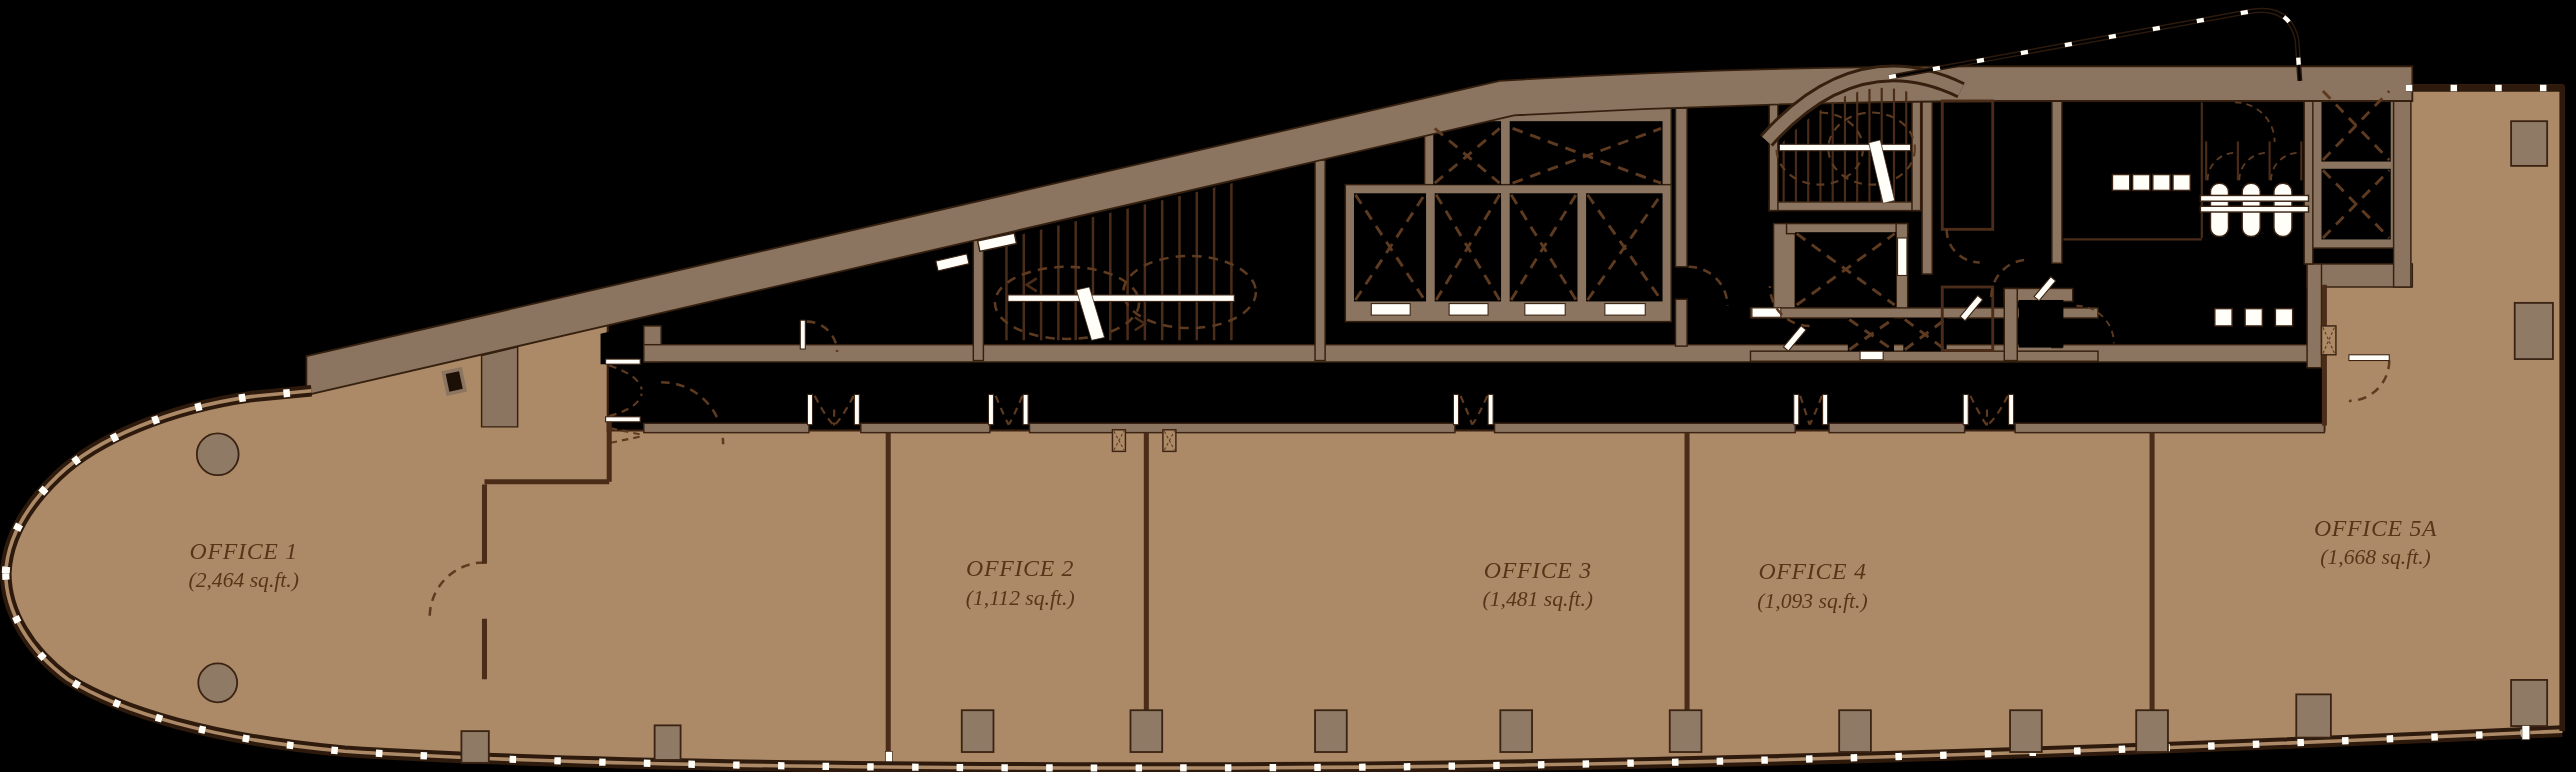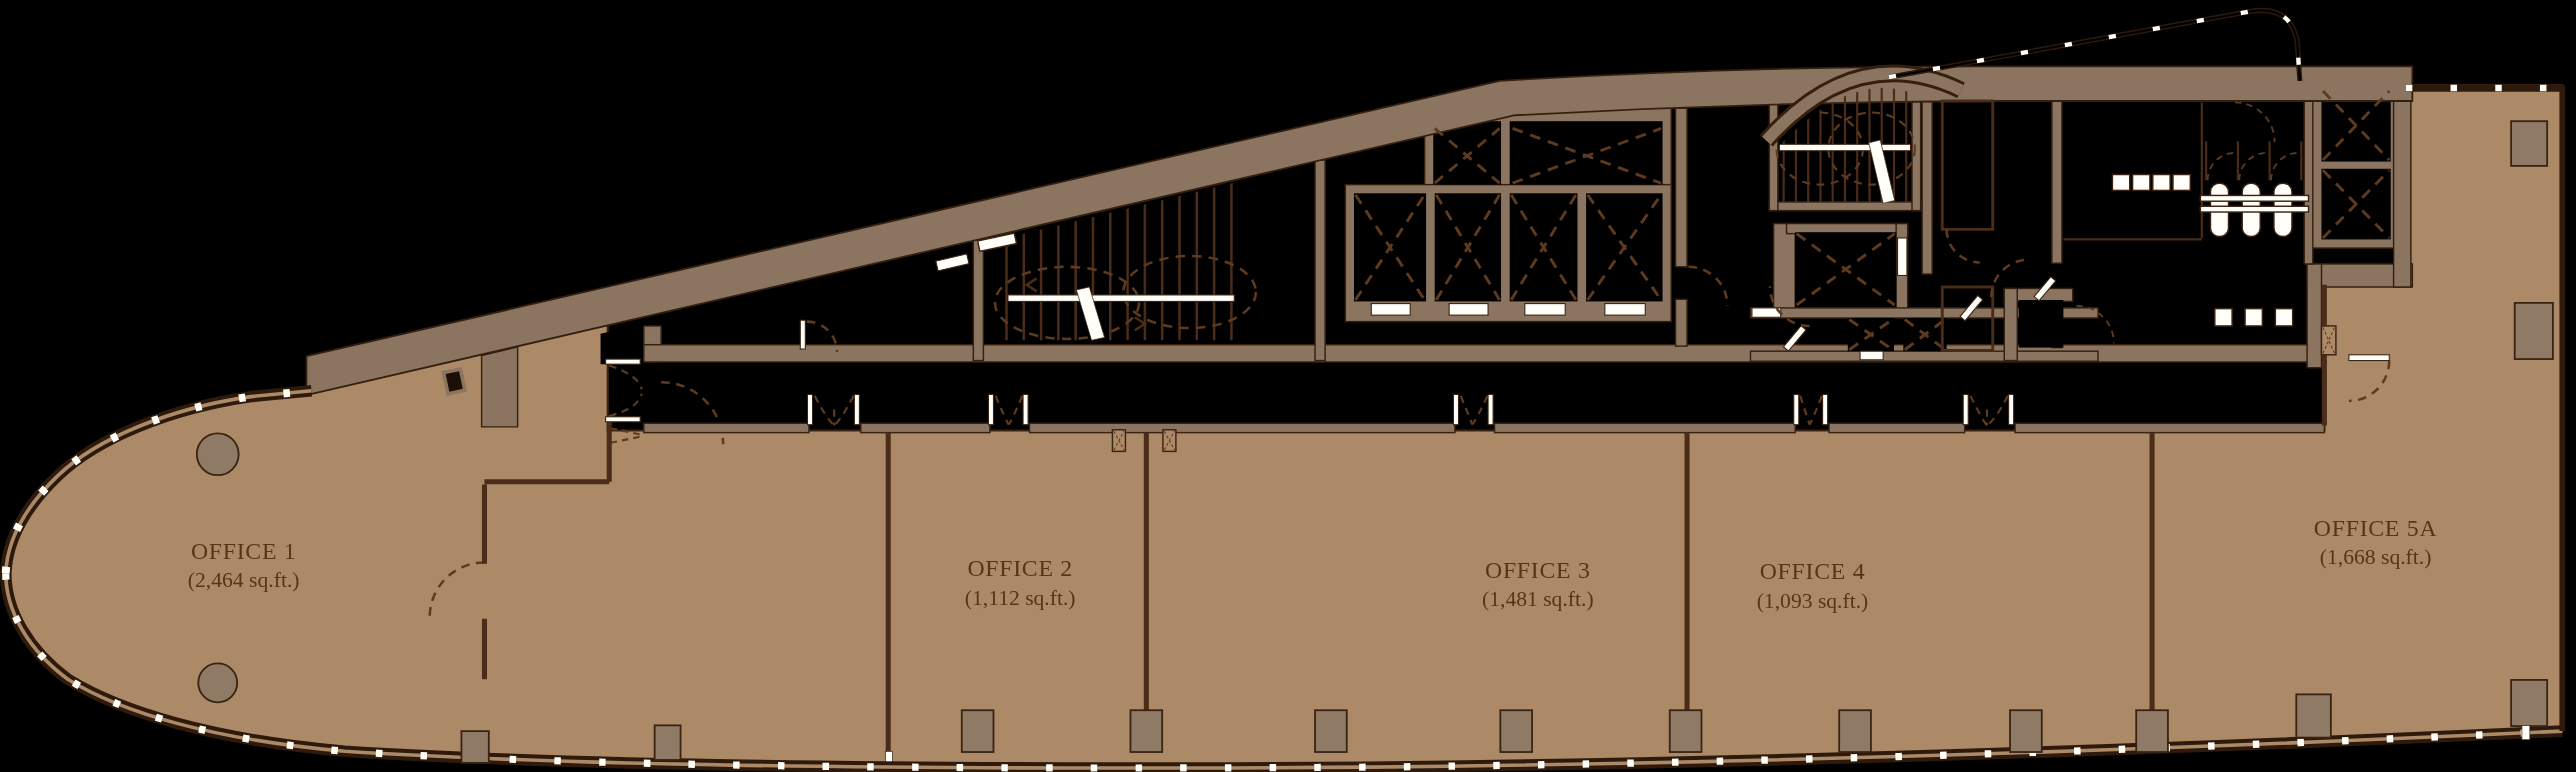--- a/index.html
+++ b/index.html
@@ -1,16 +1,16 @@
 <!DOCTYPE html>
 <html style="font-size:11.5px"><head>
 <meta charset="utf-8">
 <style>
   html,body{margin:0;padding:0;background:#000;}
-  .stage{width:2576px;height:773px;position:relative;background:#000;overflow:hidden;}
+  .stage{width:2576px;height:773px;position:relative;background:#000;overflow:hidden;font-style:italic;}
   svg{display:block;}
   text{font-family:"Liberation Serif","DejaVu Serif",serif;fill:#583419;}
   .office-name{font-size:33px;letter-spacing:1px;}
   .office-area{font-size:30px;}
 </style>
 </head>
 <body>
 
 <div class="stage">
 <svg width="2576" height="773" viewBox="0 0 3573 1072">

